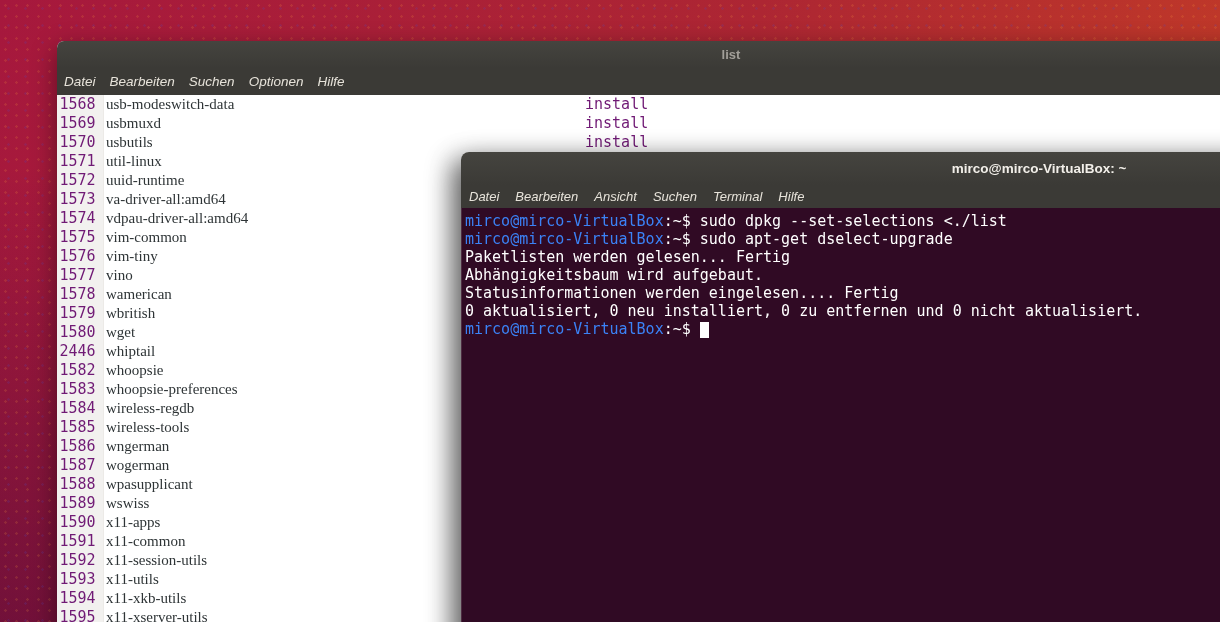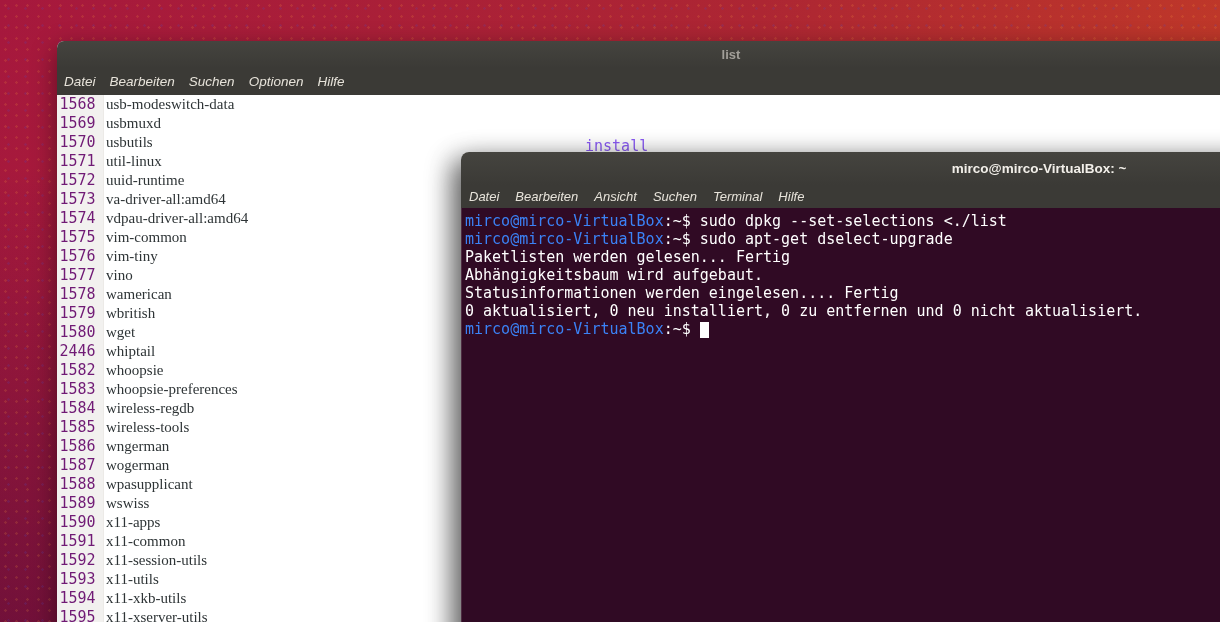--- a/index.html
+++ b/index.html
@@ -68,22 +68,21 @@
   .row { position: relative; height: 19px; white-space: pre; }
   .lnum {
     display: inline-block; width: 41px;
     padding-right: 5px;
     text-align: center;
     color: #701a75;
   }
   .pkg { color: #2e3436; padding-left: 3px; font-family: Liberation Serif, serif; }
   .status {
     position: absolute; left: 528px; top: 0;
-    color: #8b5cf6;
-    margin-top: 42px;
+    color: #701a75;
   }
 
   
   .terminal {
     left: 461px; top: 152px;
     width: 1156px; height: 740px;
     box-shadow: -10px 8px 26px rgba(0,0,0,0.45), 0 10px 30px rgba(0,0,0,0.4);
     z-index: 2;
     border-radius: 8px 8px 0 0;
   }

